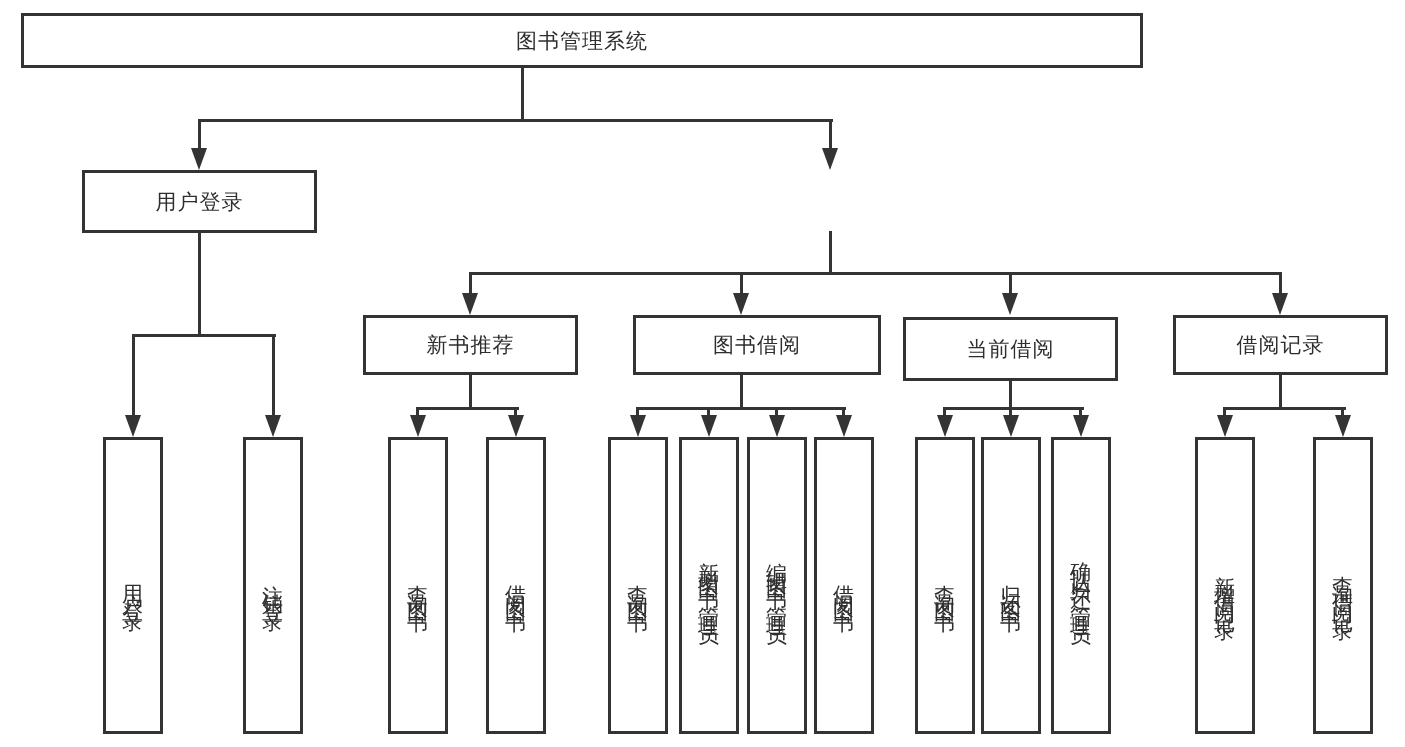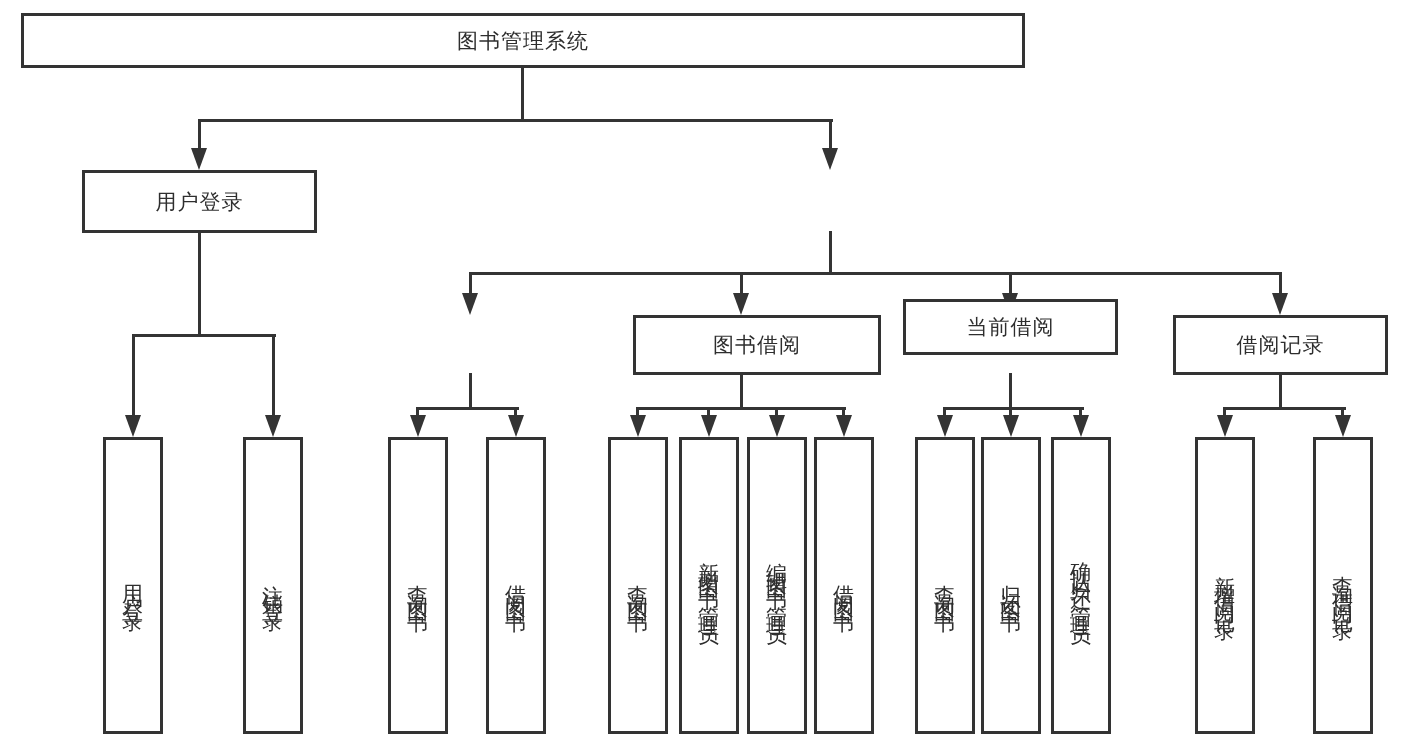--- a/index.html
+++ b/index.html
@@ -84,26 +84,27 @@
   <div class="arrow" style="left:630px;top:415px;"></div>
   <div class="arrow" style="left:701px;top:415px;"></div>
   <div class="arrow" style="left:769px;top:415px;"></div>
   <div class="arrow" style="left:836px;top:415px;"></div>
   <div class="arrow" style="left:937px;top:415px;"></div>
   <div class="arrow" style="left:1003px;top:415px;"></div>
   <div class="arrow" style="left:1073px;top:415px;"></div>
   <div class="arrow" style="left:1217px;top:415px;"></div>
   <div class="arrow" style="left:1335px;top:415px;"></div>
 
-  <div class="box h" style="left:21px;top:13px;width:1004px;height:55px;">图书管理系统</div>
+  <div class="box h" style="left:21px;top:13px;width:1122px;height:55px;">图书管理系统</div>
 
   <div class="box h" style="left:82px;top:170px;width:235px;height:63px;">用户登录</div>
 
+  <div class="box h" style="left:363px;top:315px;width:215px;height:60px;">新书推荐</div>
   <div class="box h" style="left:633px;top:315px;width:248px;height:60px;">图书借阅</div>
-  <div class="box h" style="left:903px;top:299px;width:215px;height:56px;">当前借阅</div>
+  <div class="box h" style="left:903px;top:317px;width:215px;height:64px;">当前借阅</div>
   <div class="box h" style="left:1173px;top:315px;width:215px;height:60px;">借阅记录</div>
 
   <div class="box v" style="left:103px;top:437px;width:60px;height:297px;">用户登录</div>
   <div class="box v" style="left:243px;top:437px;width:60px;height:297px;">注销登录</div>
 
   <div class="box v" style="left:388px;top:437px;width:60px;height:297px;">查询图书</div>
   <div class="box v" style="left:486px;top:437px;width:60px;height:297px;">借阅图书</div>
 
   <div class="box v" style="left:608px;top:437px;width:60px;height:297px;">查询图书</div>
   <div class="box v" style="left:679px;top:437px;width:60px;height:297px;">新增图书（管理员）</div>

